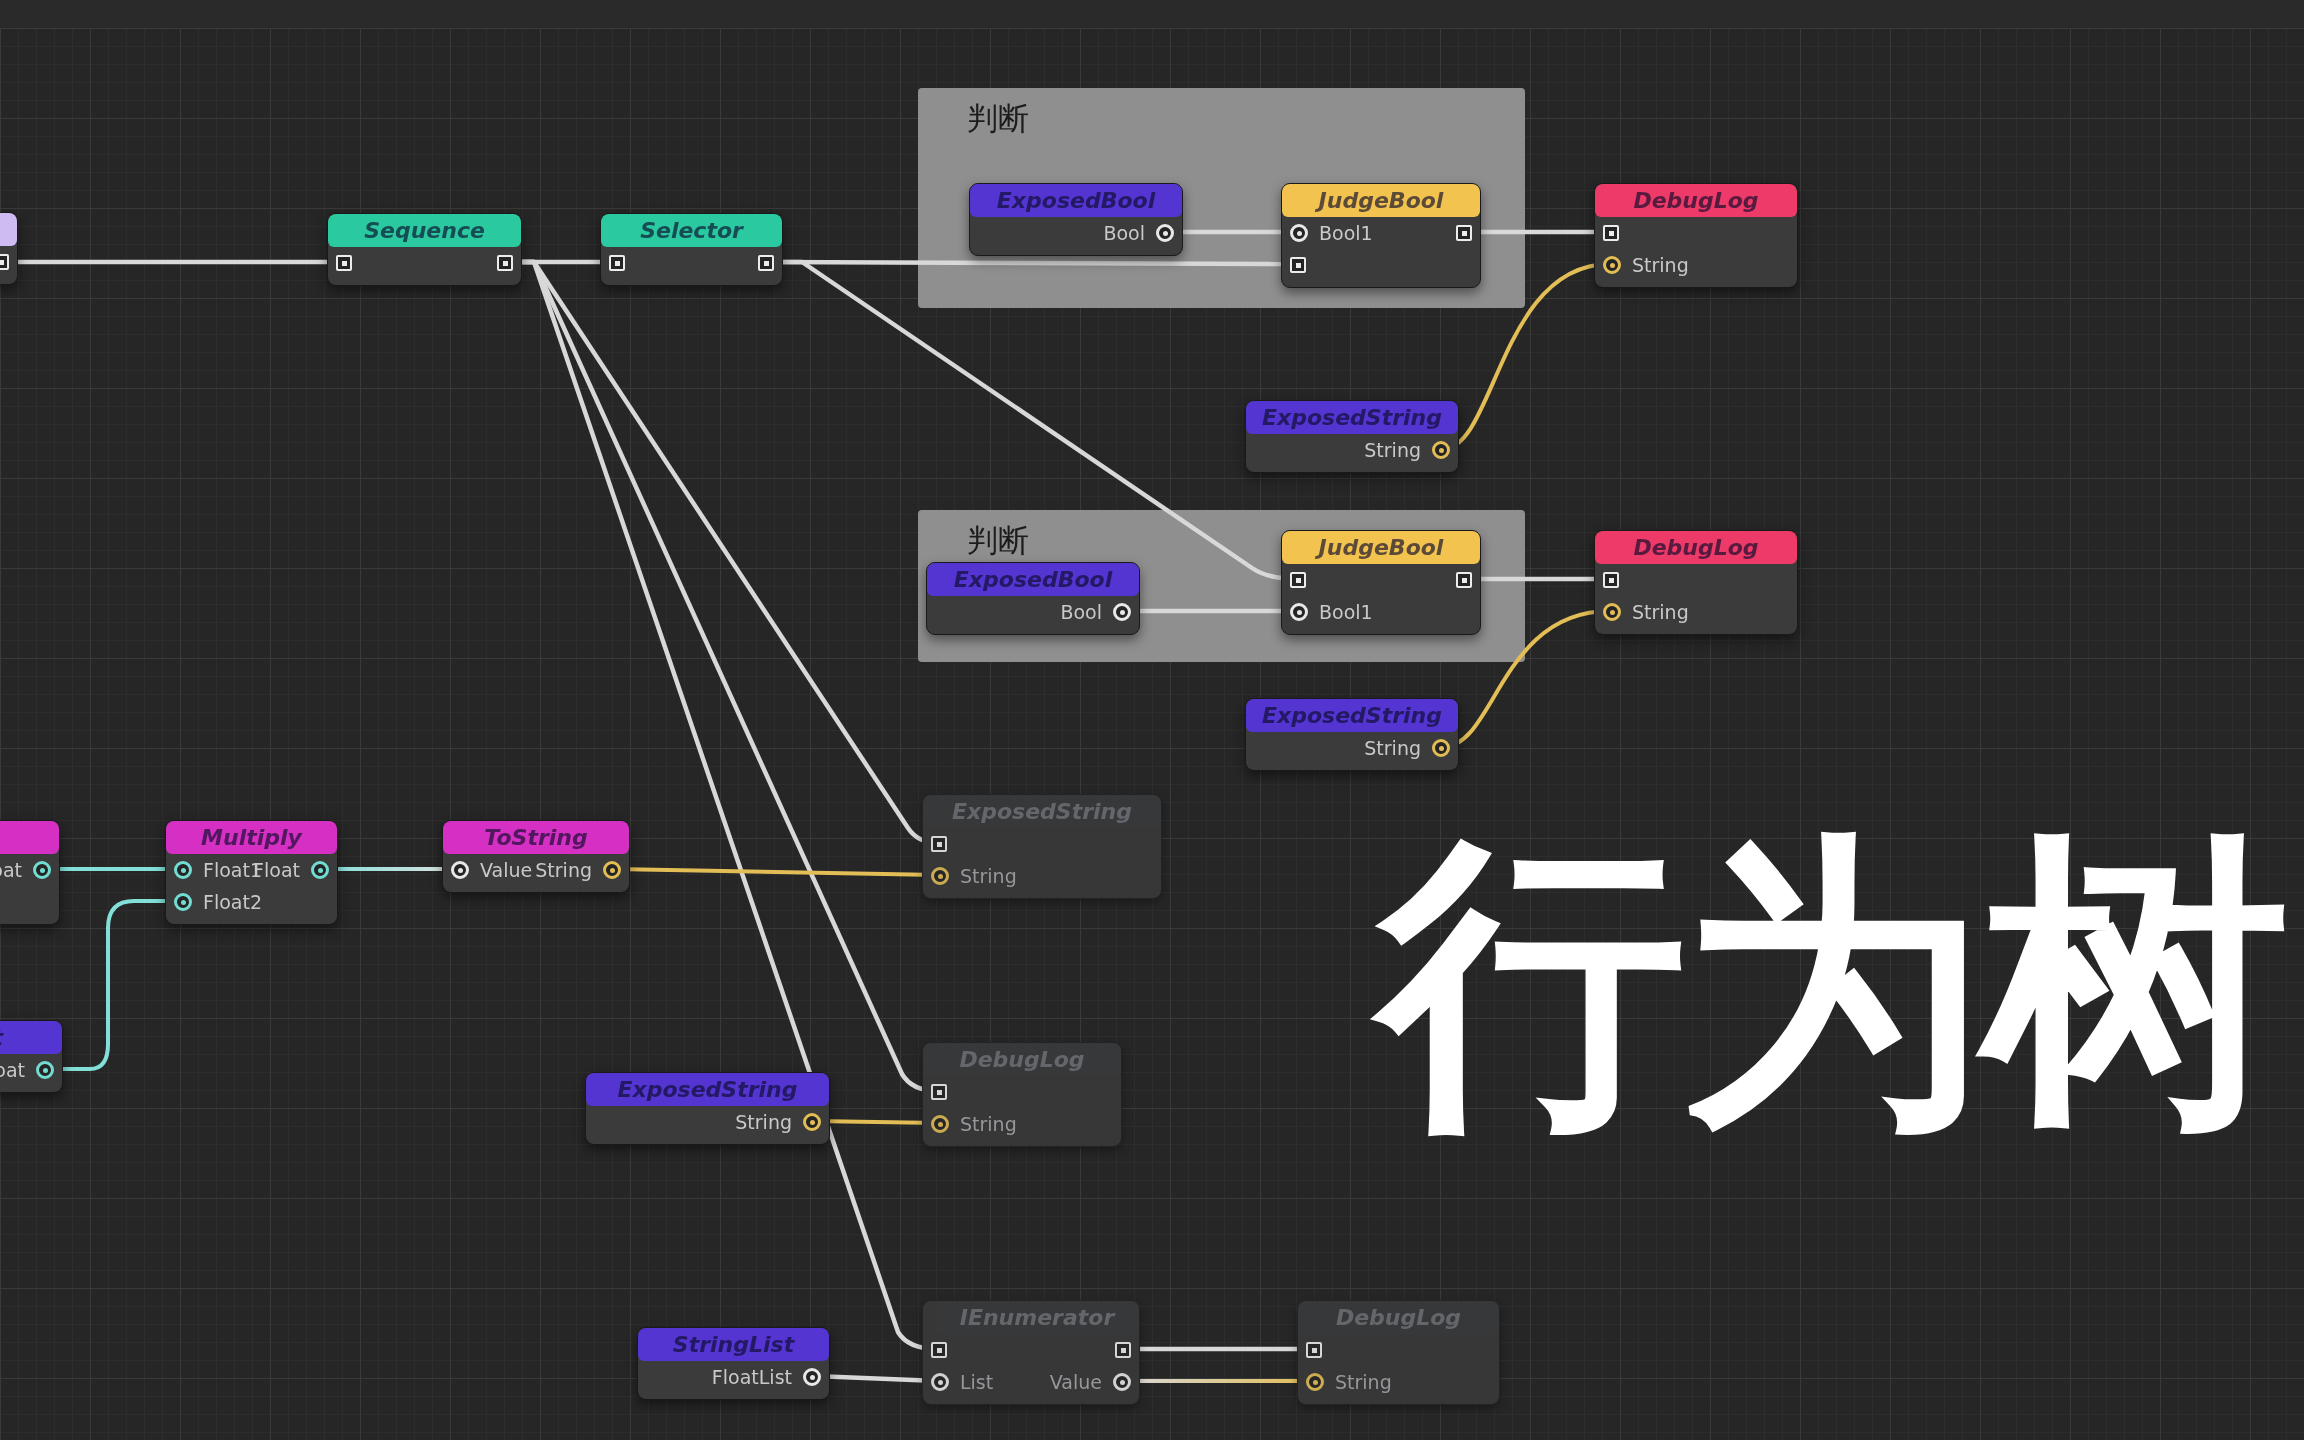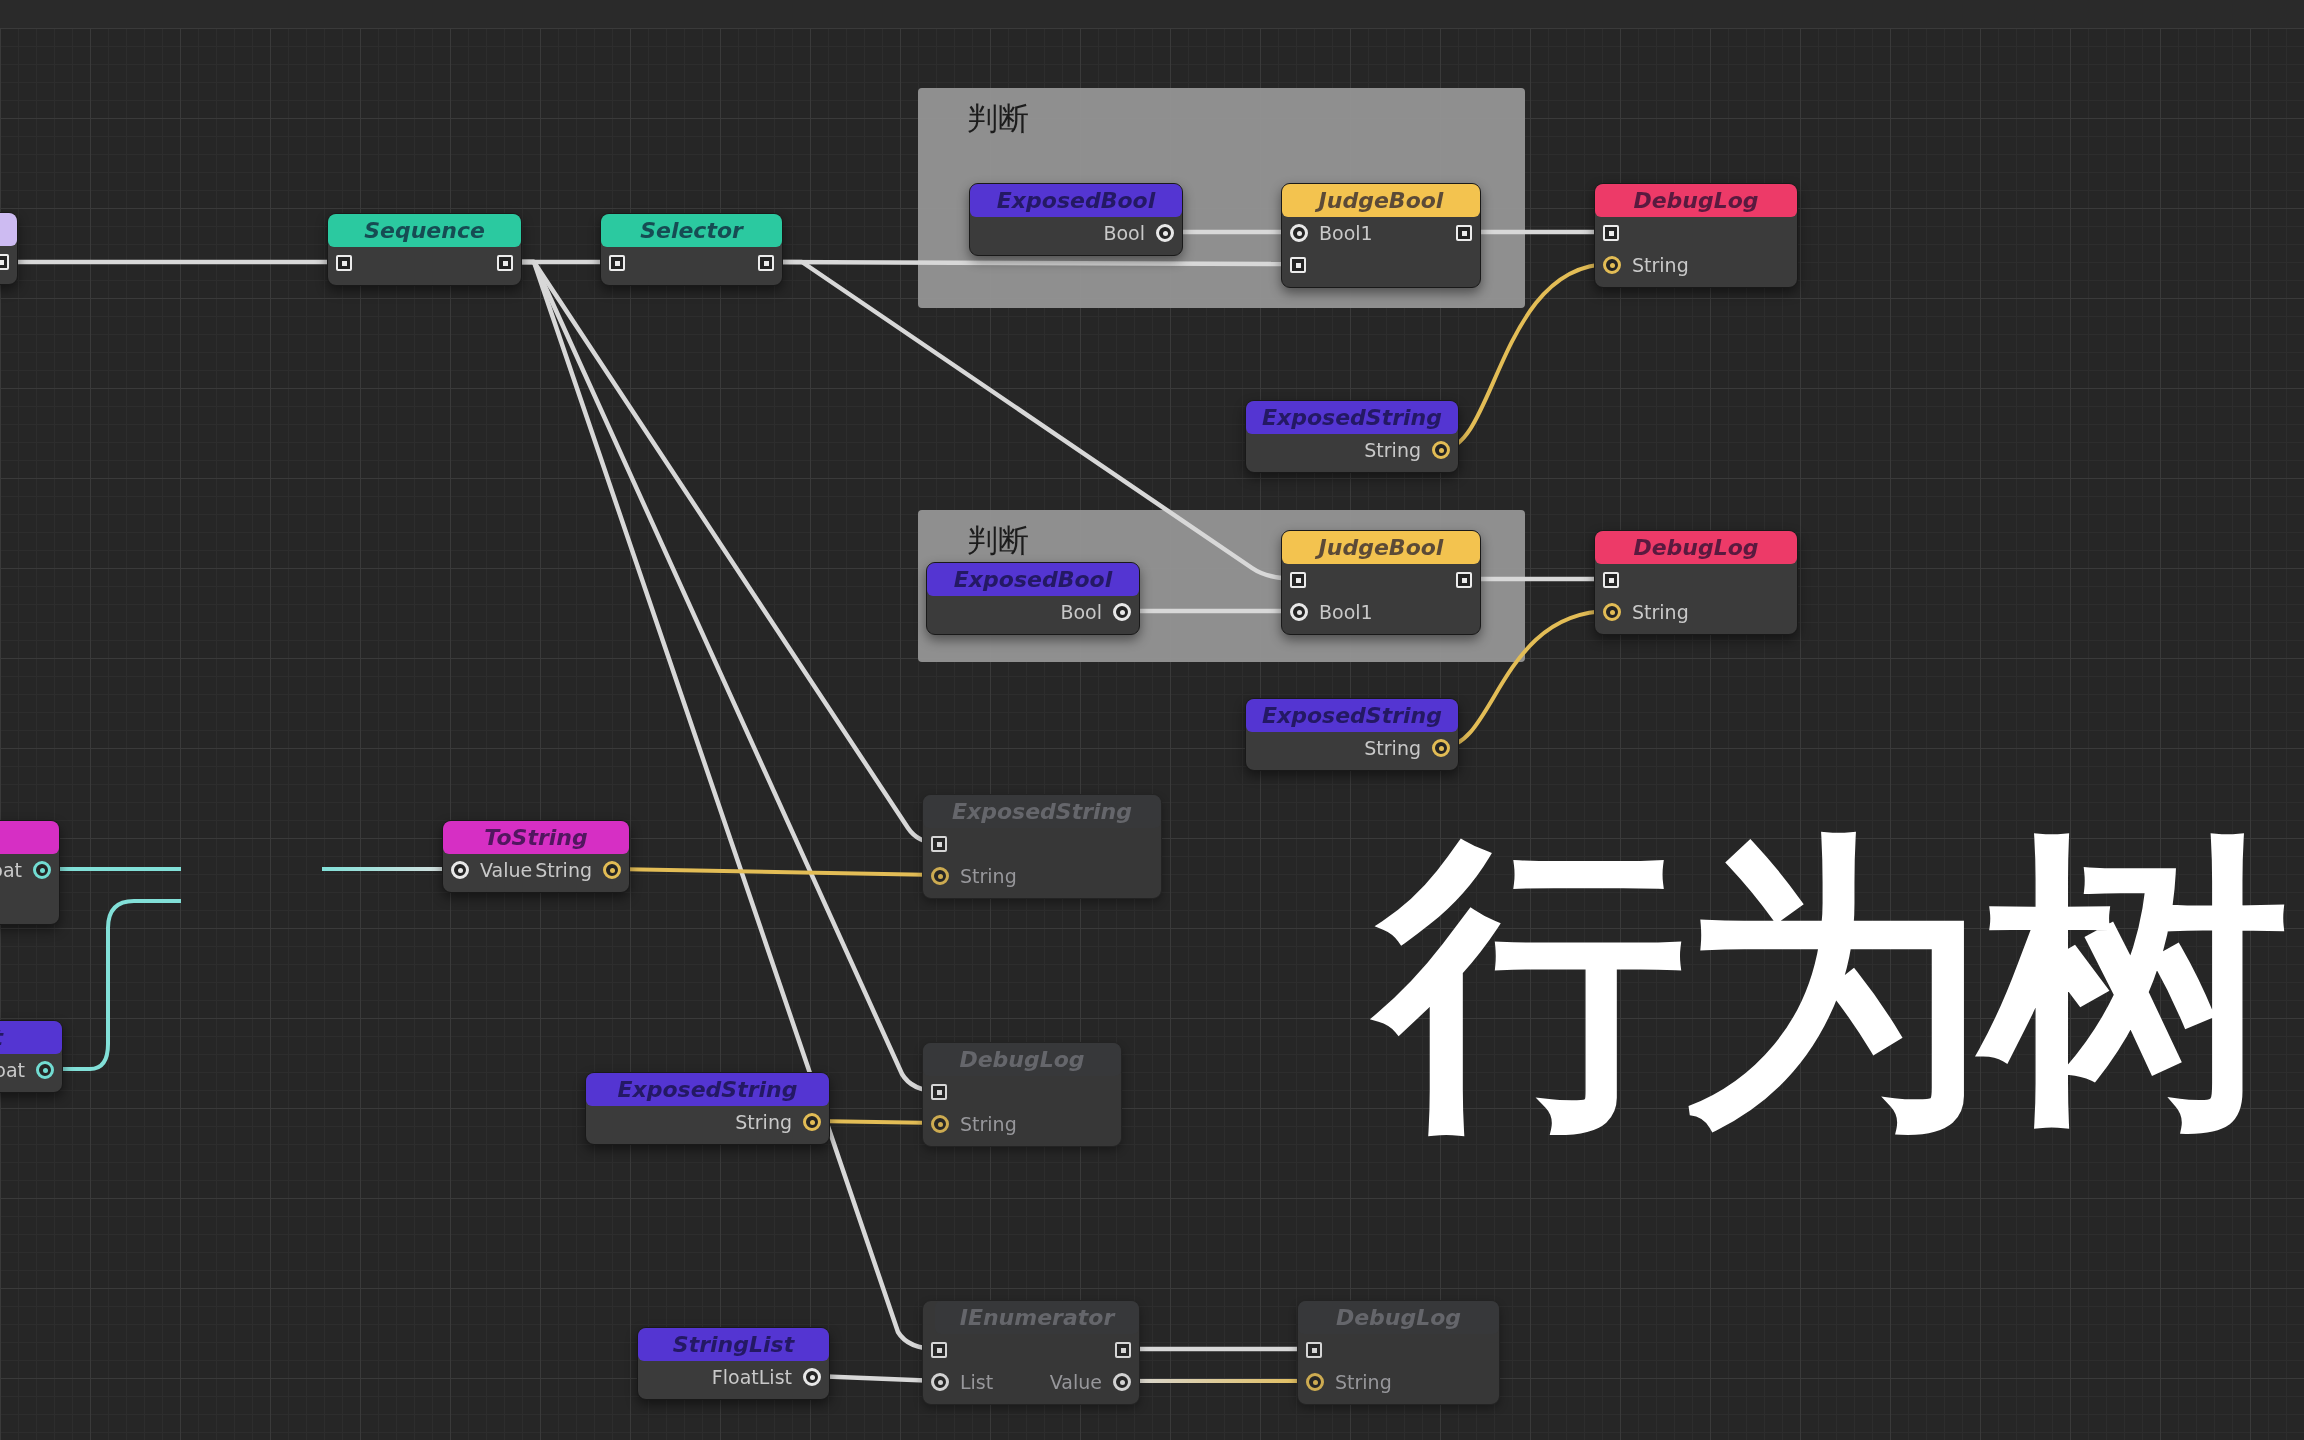--- a/index.html
+++ b/index.html
@@ -241,20 +241,41 @@
       <div class="nbody">
         <div class="nrow">
           <span class="port rd pr" style="--pc: #72dcd2;">
             <i></i>
           </span>
           <span class="plabel lr">Float</span>
         </div>
         <div class="nrow"></div>
       </div>
     </div>
+    <div class="node" style="left: 165px; top: 820px; width: 173px;">
+      <div class="hdr" style="background: rgb(214, 47, 196);">Multiply</div>
+      <div class="nbody">
+        <div class="nrow">
+          <span class="port rd pl" style="--pc: #72dcd2;">
+            <i></i>
+          </span>
+          <span class="plabel ll">Float1</span>
+          <span class="port rd pr" style="--pc: #72dcd2;">
+            <i></i>
+          </span>
+          <span class="plabel lr">Float</span>
+        </div>
+        <div class="nrow">
+          <span class="port rd pl" style="--pc: #72dcd2;">
+            <i></i>
+          </span>
+          <span class="plabel ll">Float2</span>
+        </div>
+      </div>
+    </div>
     <div class="node" style="left: 442px; top: 820px; width: 188px;">
       <div class="hdr" style="background: rgb(214, 47, 196);">ToString</div>
       <div class="nbody">
         <div class="nrow">
           <span class="port rd pl" style="--pc: #e8e8e8;">
             <i></i>
           </span>
           <span class="plabel ll">Value</span>
           <span class="port rd pr" style="--pc: #e2bc55;">
             <i></i>

